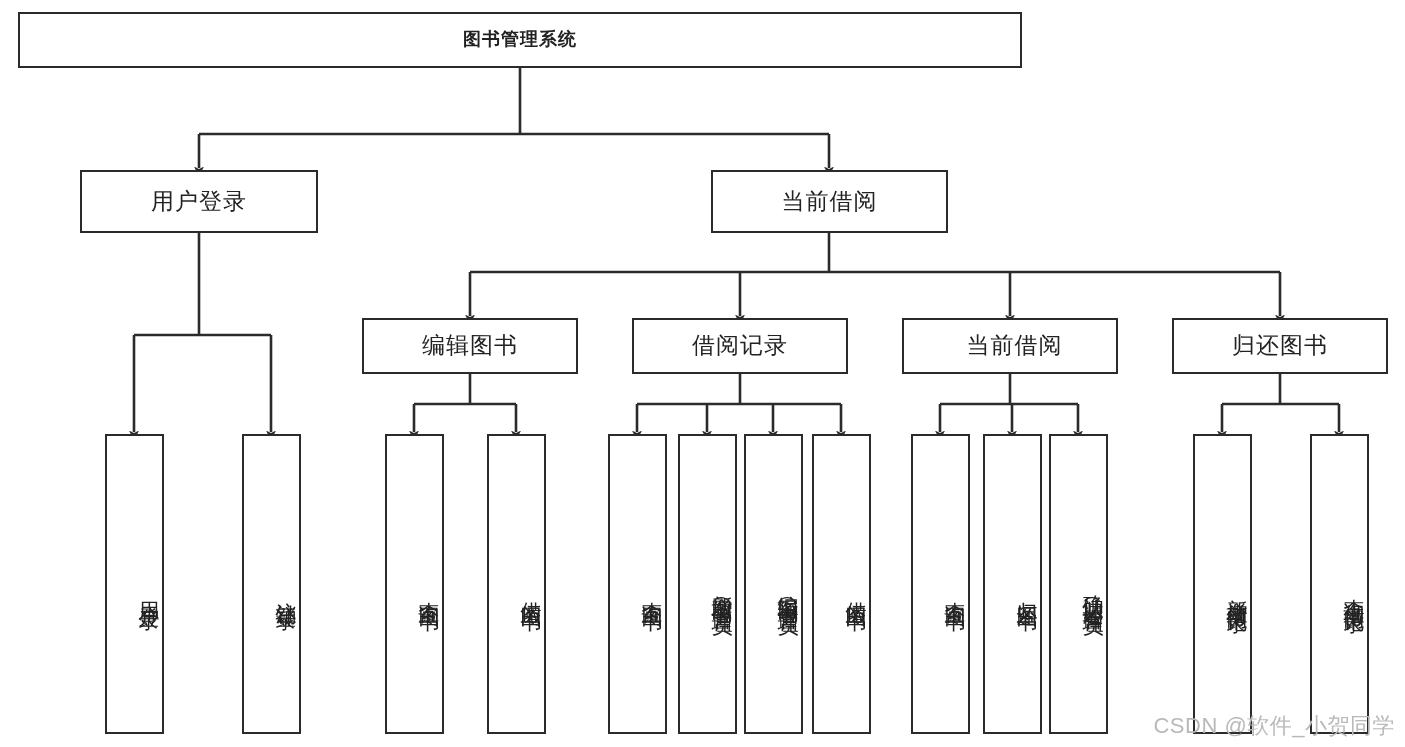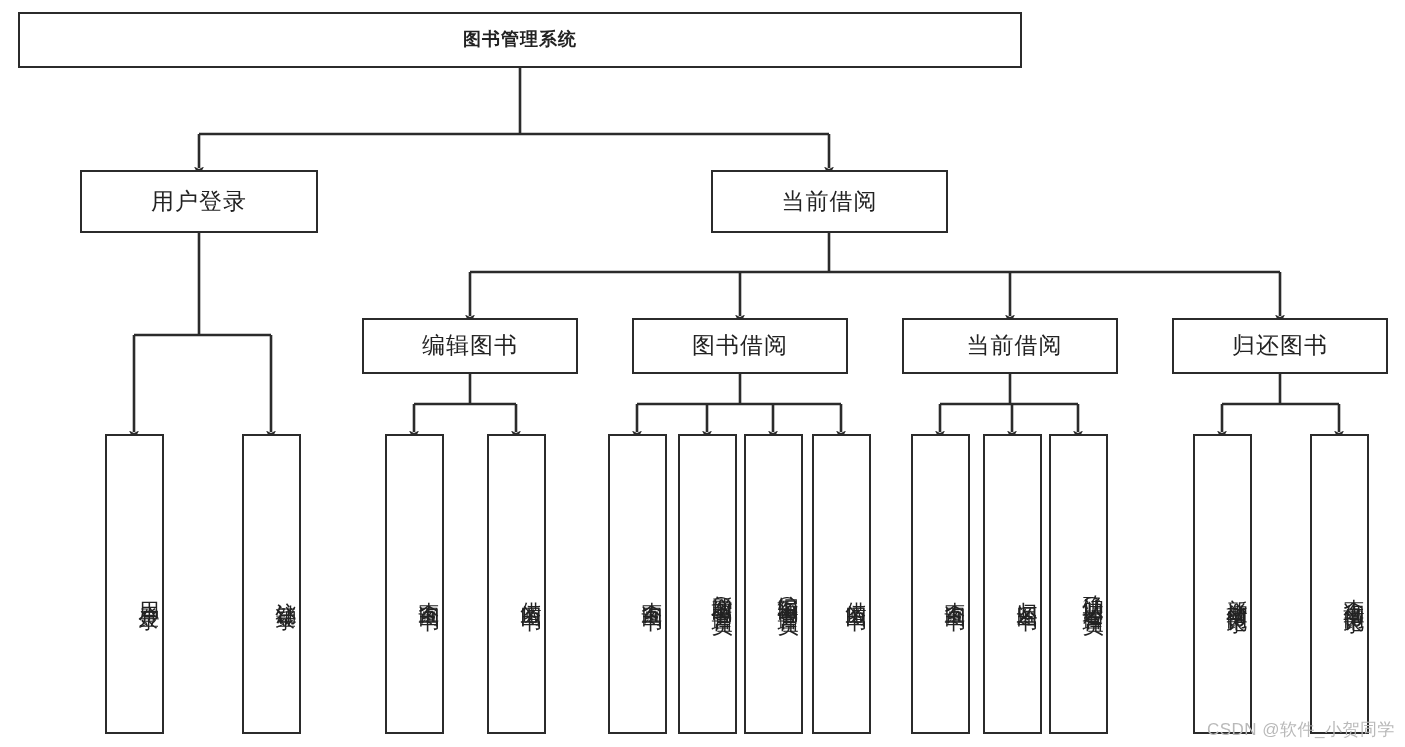--- a/index.html
+++ b/index.html
@@ -56,21 +56,21 @@
   .node.v-node .vlabel{
     writing-mode:vertical-rl;
     text-orientation:upright;
     display:block;
     text-align:left;
   }
   .watermark{
     position:absolute;
     right:10px;
     bottom:6px;
-    font-size:17px;
+    font-size:22px;
     color:#b9b9b9;
     letter-spacing:0.5px;
     white-space:nowrap;
     z-index:3;
     font-family:"Liberation Sans","DejaVu Sans",sans-serif;
   }
 </style>
 </head>
 <body>
 
@@ -127,21 +127,21 @@
     <span>用户登录</span>
   </div>
   <div class="node h-node" style="left:711px;top:170px;width:237px;height:63px;">
     <span>当前借阅</span>
   </div>
 
   <div class="node h-node" style="left:362px;top:318px;width:216px;height:56px;">
     <span>编辑图书</span>
   </div>
   <div class="node h-node" style="left:632px;top:318px;width:216px;height:56px;">
-    <span>图书借阅</span>
+    <span>借阅记录</span>
   </div>
   <div class="node h-node" style="left:902px;top:318px;width:216px;height:56px;padding-left:9px;">
     <span>当前借阅</span>
   </div>
   <div class="node h-node" style="left:1172px;top:318px;width:216px;height:56px;">
     <span>归还图书</span>
   </div>
 
   <div class="node v-node" style="left:105px;top:434px;width:59px;height:300px;">
     <span class="vlabel">用户登录</span>

